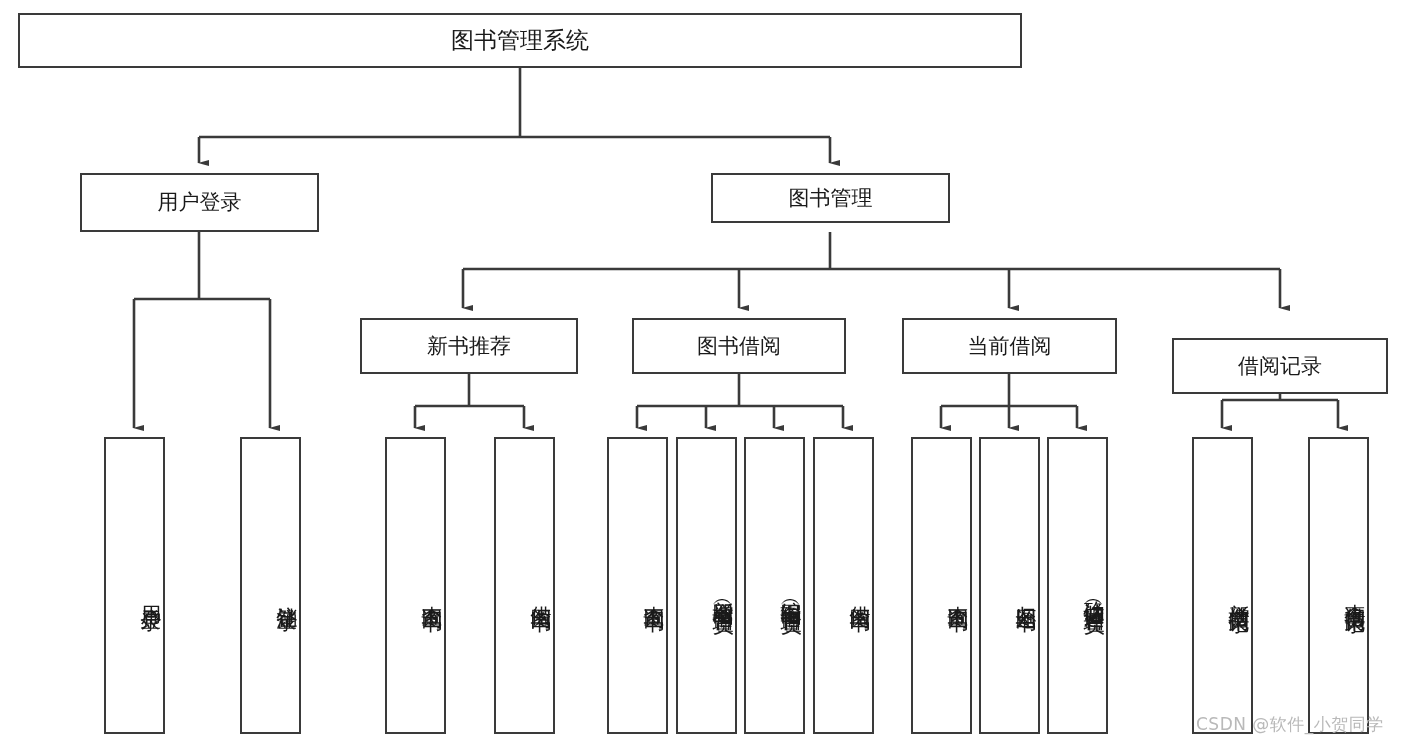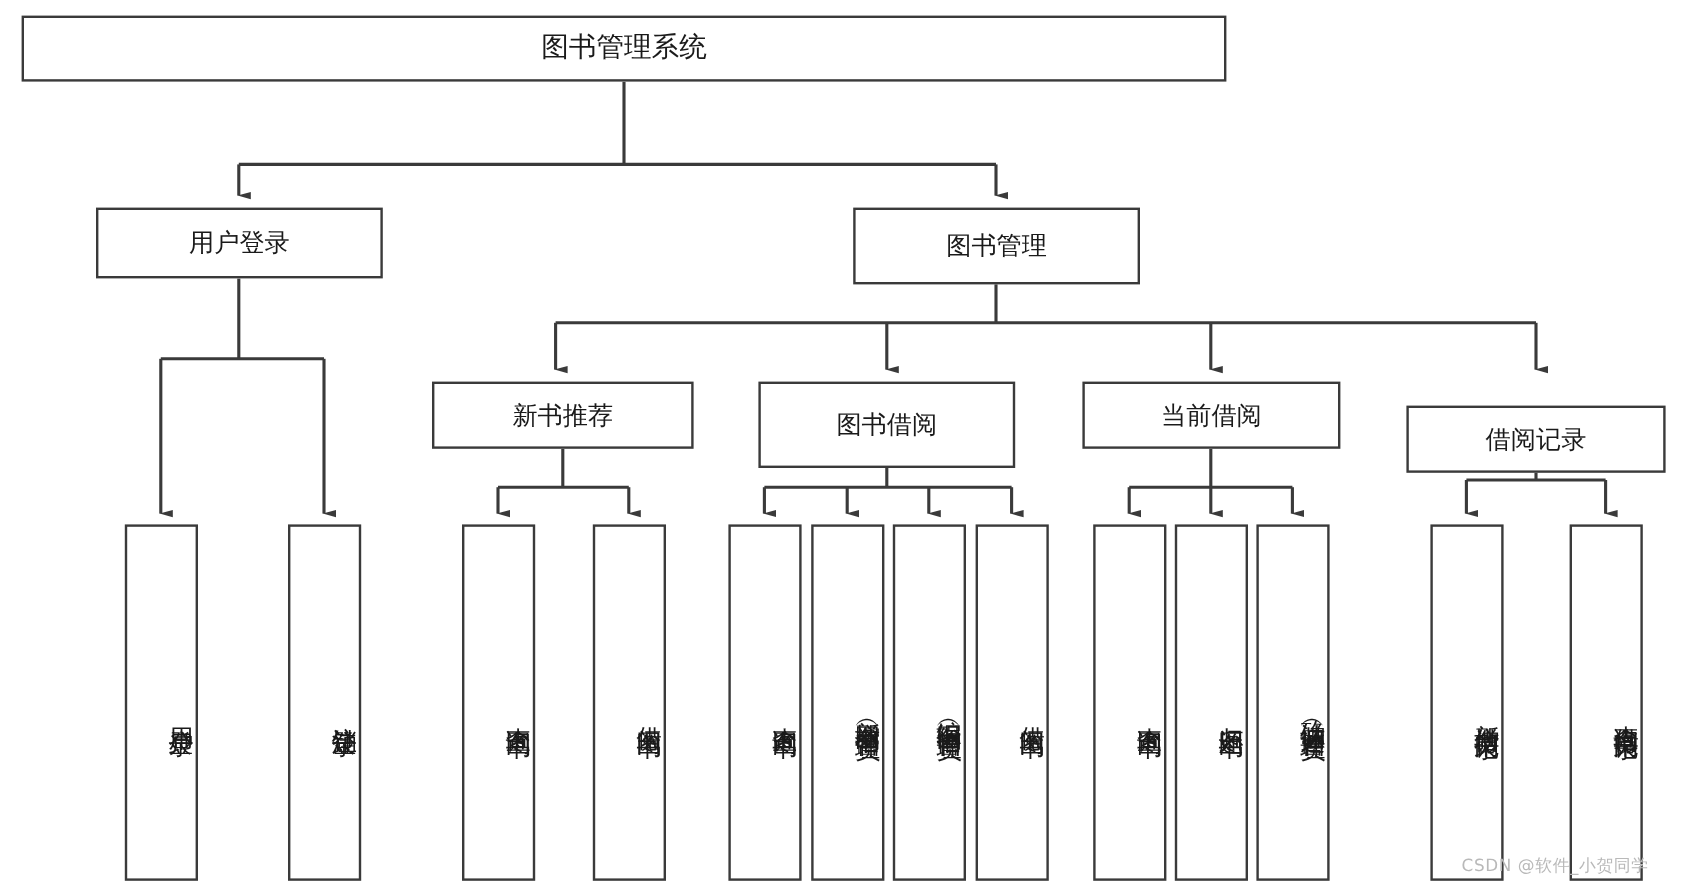--- a/index.html
+++ b/index.html
@@ -58,25 +58,24 @@
   }
   .node.leaf .vtext {
     writing-mode: vertical-rl;
     text-orientation: upright;
     display: block;
   }
   .watermark {
     position: absolute;
     left: 1196px;
     top: 713px;
-    font-size: 14px;
+    font-size: 17px;
     color: #b9b9b9;
     white-space: nowrap;
     letter-spacing: 0.5px;
-    margin-left: 22px;
   }
 </style>
 </head>
 <body>
 
 <div id="canvas">
 
   <svg class="wires" viewBox="0 0 1405 747">
     <defs>
       <marker id="arrow" markerWidth="10" markerHeight="12" refX="3" refY="10" orient="auto" markerUnits="userSpaceOnUse">
@@ -128,28 +127,28 @@
     </g>
   </svg>
 
   <div class="node root" style="left:18px; top:13px; width:1004px; height:55px;">
     <span>图书管理系统</span>
   </div>
 
   <div class="node lvl1" style="left:80px; top:173px; width:239px; height:59px;">
     <span>用户登录</span>
   </div>
-  <div class="node lvl1" style="left:711px; top:173px; width:239px; height:64px;">
+  <div class="node lvl1" style="left:711px; top:173px; width:239px; height:50px;">
     <span>图书管理</span>
   </div>
 
   <div class="node lvl2" style="left:360px; top:318px; width:218px; height:56px;justify-content:center;">
     <span>新书推荐</span>
   </div>
-  <div class="node lvl2" style="left:632px; top:318px; width:214px; height:72px;">
+  <div class="node lvl2" style="left:632px; top:318px; width:214px; height:56px;">
     <span>图书借阅</span>
   </div>
   <div class="node lvl2" style="left:902px; top:318px; width:215px; height:56px;align-items:center;">
     <span>当前借阅</span>
   </div>
   <div class="node lvl2" style="left:1172px; top:318px; width:216px; height:56px;margin-top:20px;">
     <span>借阅记录</span>
   </div>
 
   <div class="node leaf" style="left:104px; top:437px; width:61px; height:297px;">

